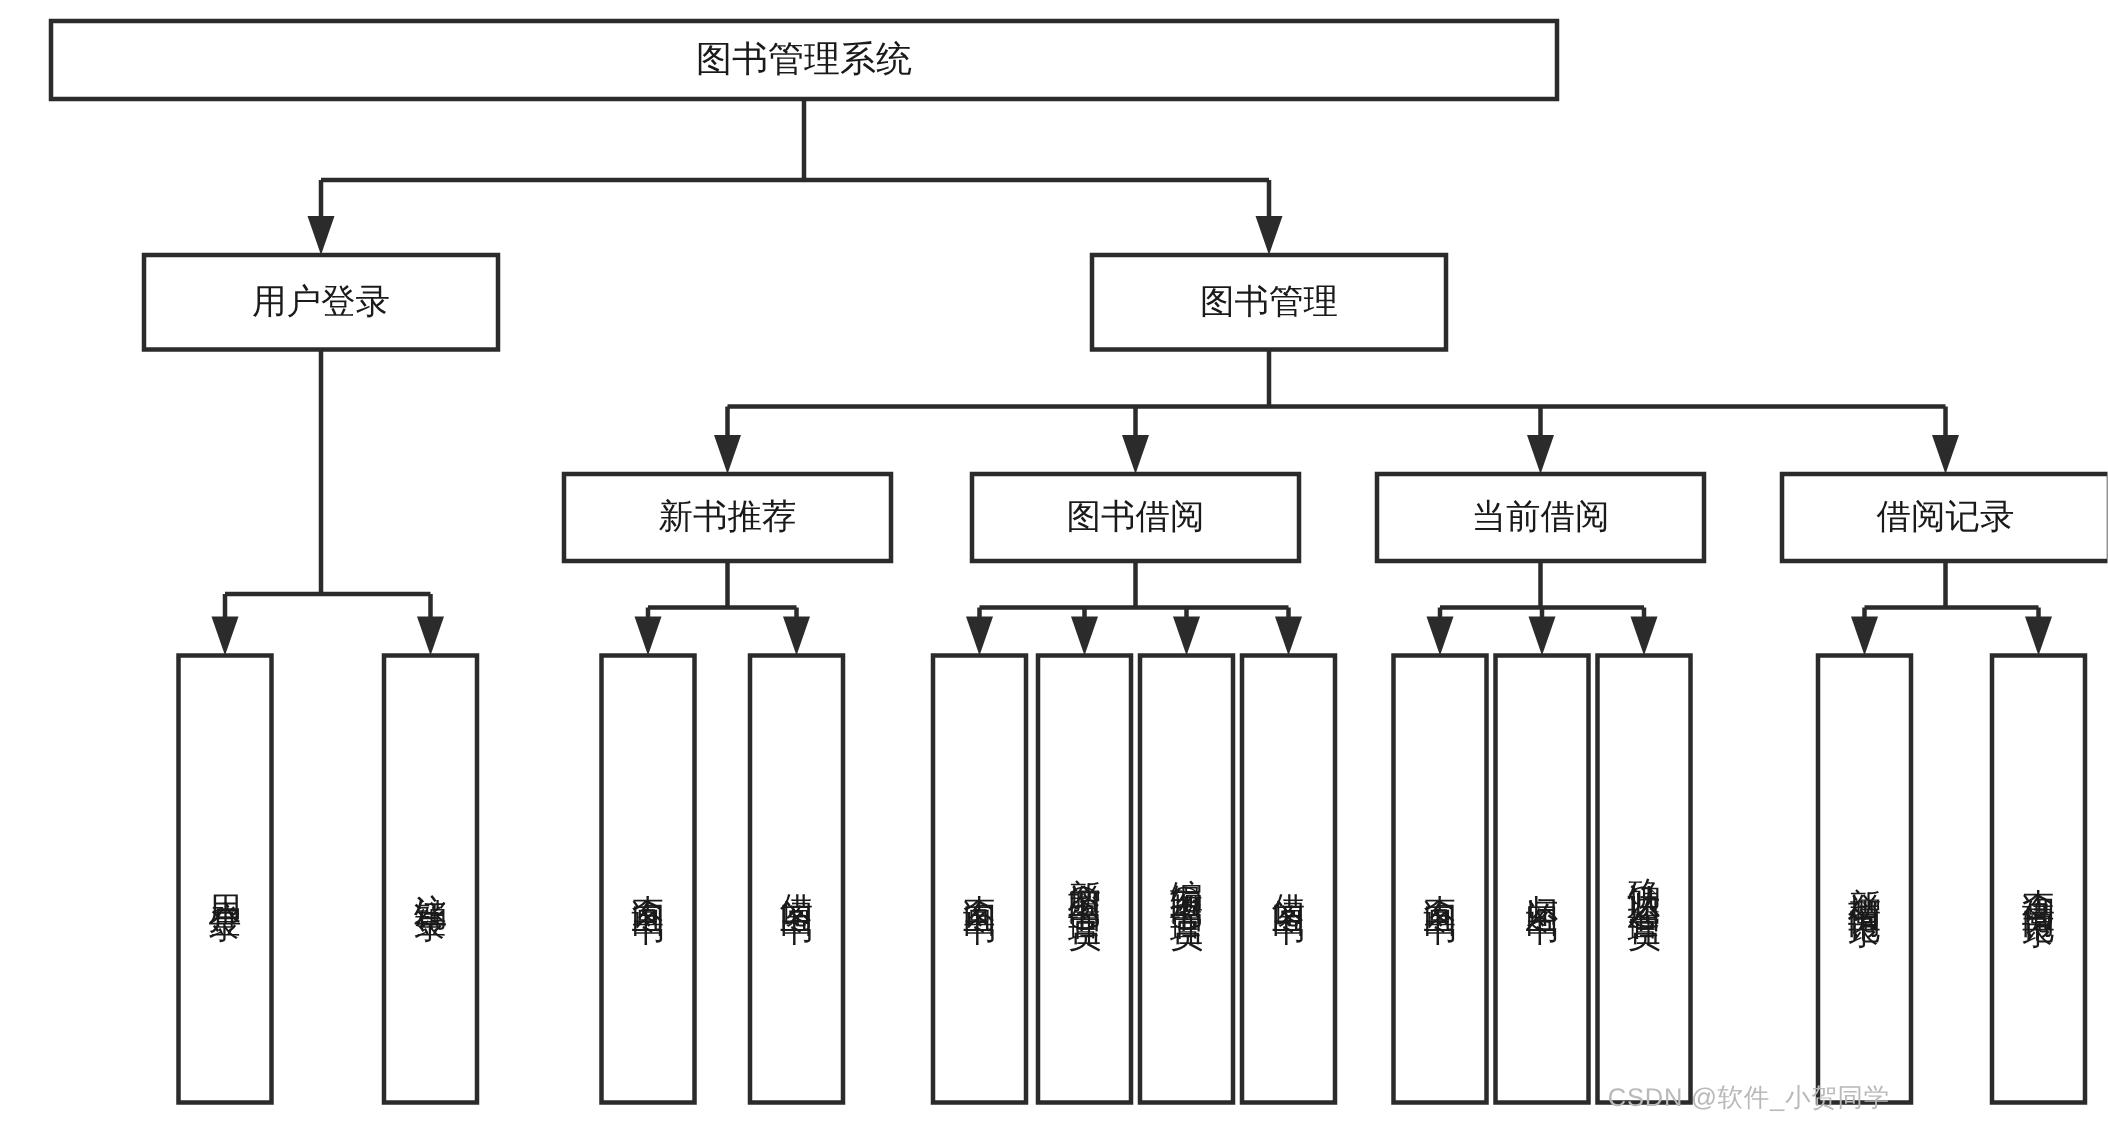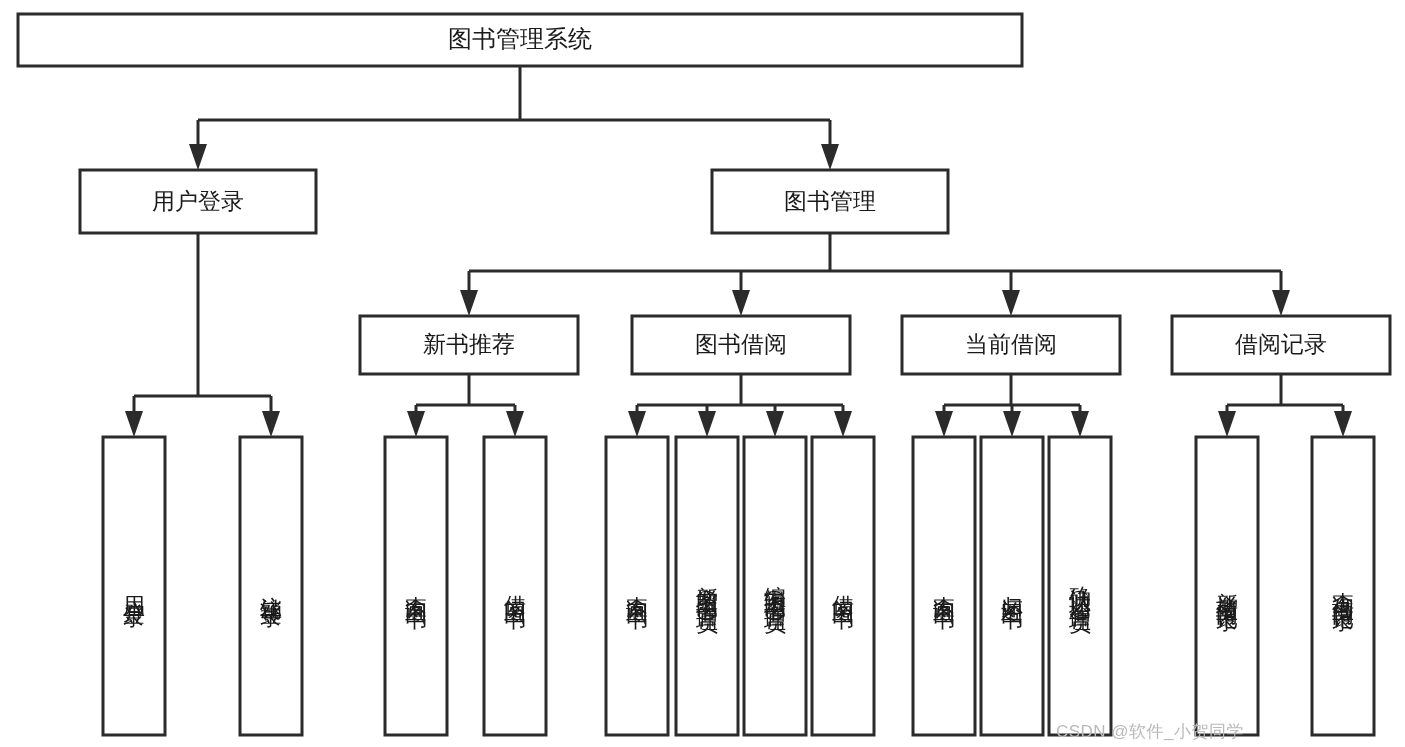--- a/index.html
+++ b/index.html
@@ -10,21 +10,21 @@
   }
   body {
     width: 1405px;
     height: 747px;
     position: relative;
     overflow: hidden;
     font-family: "Liberation Sans", "DejaVu Sans", sans-serif;
   }
   #diagram-root {
     position: absolute;
-    left: 0;
+    left: 16px;
     top: 0;
     width: 1254px;
     height: 747px;
   }
   svg#tree-svg {
     display: block;
     width: 1405px;
     height: 747px;
     background: #ffffff;
   }

